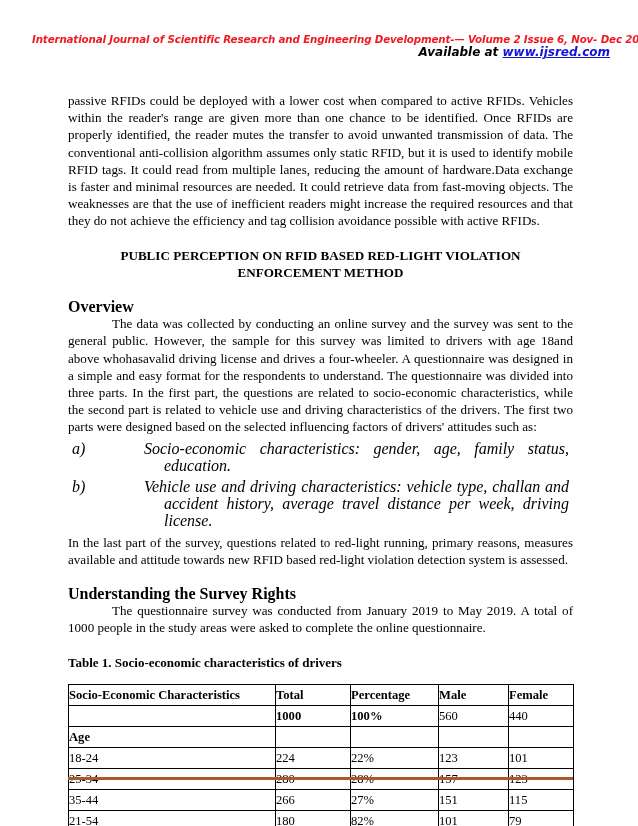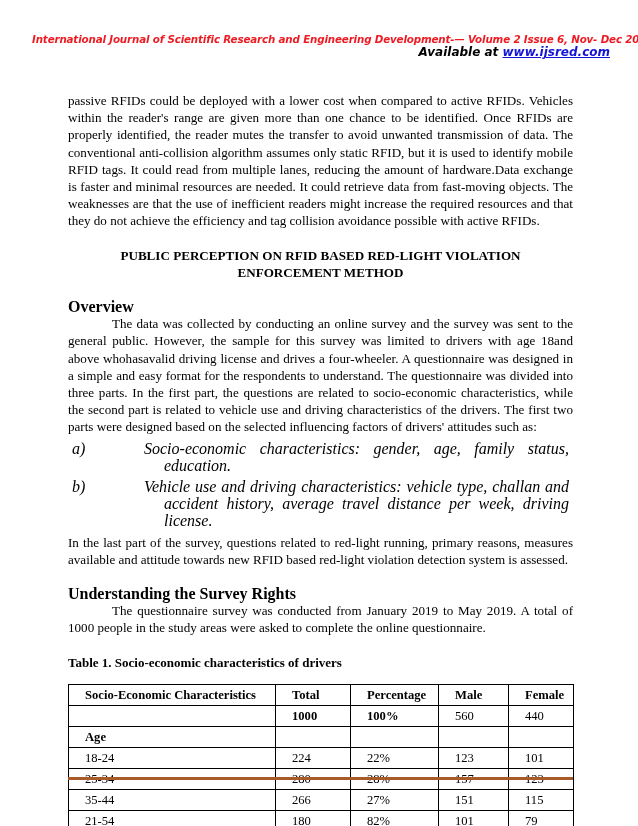--- a/index.html
+++ b/index.html
@@ -116,21 +116,21 @@
   table.data-table {
     border-collapse: collapse;
     width: 505px;
     margin-top: 13px;
     table-layout: fixed;
   }
   table.data-table td {
     border: 1px solid #000000;
     font-size: 12.6px;
     line-height: 14px;
-    padding: 2px 0 2px 16px;
+    padding: 2px 0 2px 0;
     height: 16px;
     vertical-align: middle;
   }
   table.data-table td.bold { font-weight: bold; }
   col.c-char { width: 207px; }
   col.c-total { width: 75px; }
   col.c-pct  { width: 88px; }
   col.c-male { width: 70px; }
   col.c-female { width: 65px; }
 

